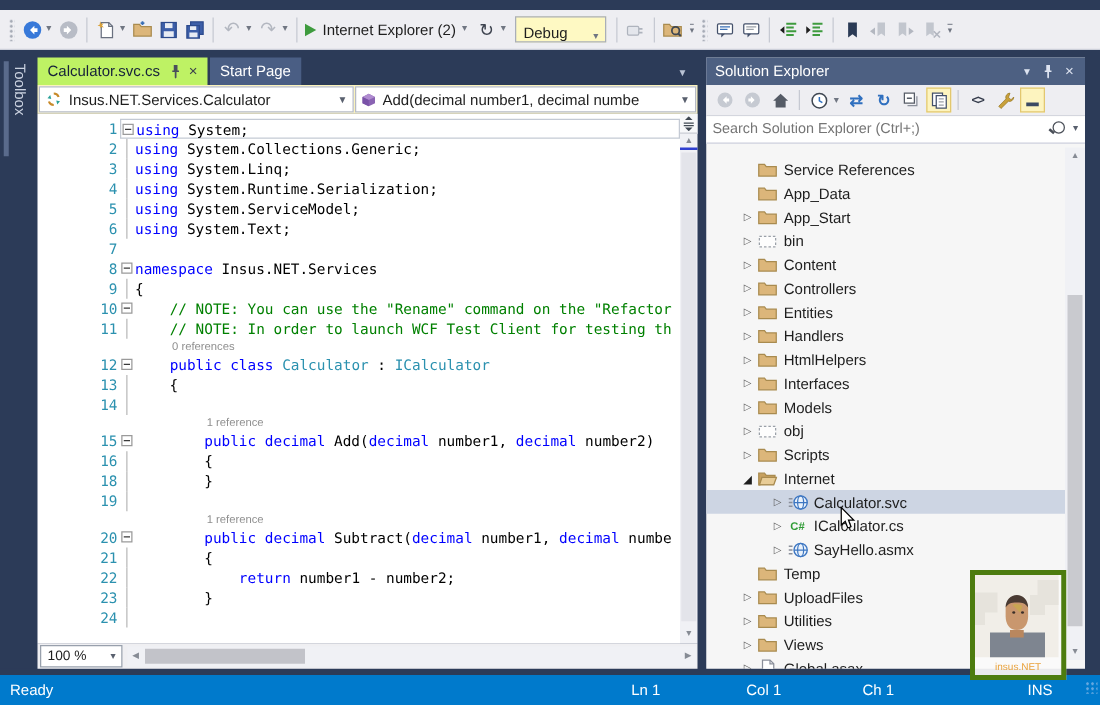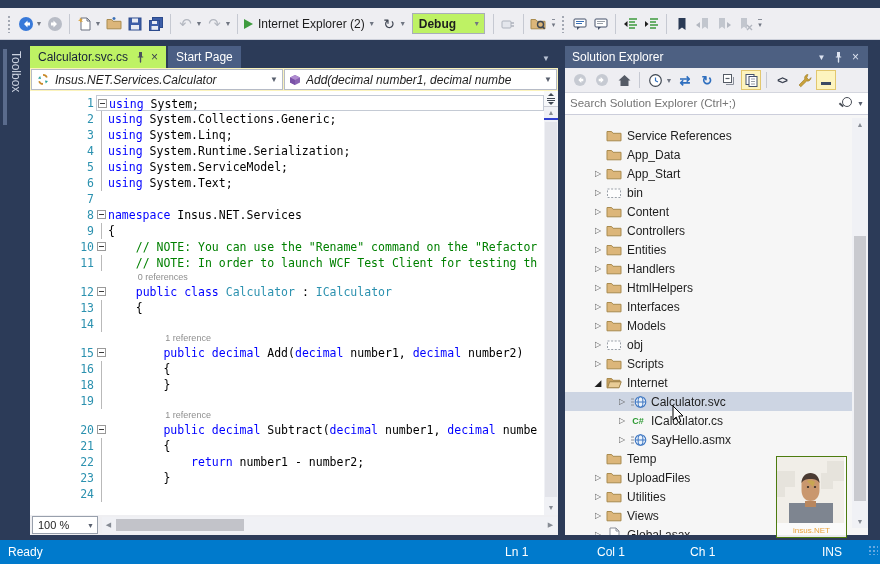--- a/index.html
+++ b/index.html
@@ -14,36 +14,36 @@
   .tbsep{width:1px;height:20px;background:#C6C9D2;margin:0 4px;}
   .tbicon{width:21px;height:22px;display:inline-flex;align-items:center;justify-content:center;position:relative;}
   .tbicon svg{display:block}
   .tbcaret{font-size:7px;color:#707682;margin:0 1px 0 -1px;width:8px;text-align:center;}
   .tboverflow{font-size:7px;color:#707682;margin:0 3px;border-top:1px solid #8A8F9A;line-height:8px;padding-top:1px;}
   .glyph{font-size:14px;line-height:14px;color:#3E4450;}
   .glyph.dis{color:#B3B7C0;}
   .runbtn{display:inline-flex;align-items:center;margin:0 2px;height:22px;}
   .runbtn .play{width:0;height:0;border-top:5px solid transparent;border-bottom:5px solid transparent;border-left:9px solid #3E9B3E;margin-right:5px;}
   .runbtn .runlabel{font-size:12px;color:#1E1E1E;margin-right:4px;}
-  .tbcombo{display:inline-flex;align-items:center;justify-content:space-between;background:#bef264;border:1px solid #A9AEB9;
-           height:19px;width:62px;margin:0 4px;padding:0 3px 0 6px;font-size:12px;font-weight:bold;}
+  .tbcombo{display:inline-flex;align-items:flex-end;justify-content:space-between;background:#fef9c3;border:1px solid #A9AEB9;
+           height:19px;width:62px;margin:0 4px;padding:0 3px 0 6px;font-size:12px;}
   
   #toolboxstrip{position:absolute;left:0;top:44px;width:30px;height:491px;background:#2C3B58;}
   #toolboxstrip .tb-scroll{position:absolute;left:3px;top:5px;width:4px;height:76px;background:#5A6B8C;}
   #toolboxstrip .tb-label{position:absolute;left:9px;top:7px;writing-mode:vertical-rl;font-size:12px;color:#CBD2E0;}
   
   #editorgroup{position:absolute;left:30px;top:46px;width:528px;height:489px;}
   #tabstrip{position:absolute;left:0;top:0;width:528px;height:22px;display:flex;}
   .tab{display:inline-flex;align-items:center;padding:0 8px;height:22px;font-size:12px;white-space:nowrap;}
   .tab.active{background:#bef264;color:#16213A;}
   .tab.inactive{background:#4A5E84;color:#FFFFFF;margin-left:2px;}
   .tab .pin{margin-left:8px;display:inline-flex;}
   .tab .closex{margin-left:6px;font-size:12px;color:#3A3F4C;line-height:10px;}
   #tablist-caret{position:absolute;right:8px;top:8px;font-size:8px;color:#B9C2D4;}
-  #navbar{position:absolute;left:0;top:22px;width:528px;height:23px;background:#FBF3BC;display:flex;box-sizing:border-box;padding:1px;font-style:italic;}
+  #navbar{position:absolute;left:0;top:22px;width:528px;height:23px;background:#FBF3BC;display:flex;box-sizing:border-box;padding:1px;}
   .navcombo{background:#fff;border:1px solid #B6BBC6;height:19px;display:flex;align-items:center;padding:0 4px;box-sizing:content-box;}
   .navcombo .nclabel{flex:1;font-size:12px;color:#1E1E1E;white-space:nowrap;overflow:hidden;}
   .navcombo .nccaret{font-size:8px;color:#59606E;margin-left:4px;}
   #navcombo-left{width:242px;margin-right:1px;}
   #navcombo-right{flex:1;}
   .ncicon{margin-right:5px;display:inline-flex;}
   
   #codearea{position:absolute;left:0;top:45px;width:514px;height:424px;background:#FFFFFF;overflow:hidden;}
   #codelines{position:absolute;left:0;top:4px;width:514px;}
   .crow{display:flex;height:16px;}
@@ -93,21 +93,21 @@
   .trow.selected{background:#CDD5E3;}
   .exp{width:14px;flex:none;text-align:center;font-size:8px;color:#5E5E5E;}
   .exp.expanded{color:#1E1E1E;font-size:9px;}
   .ticn{width:18px;flex:none;display:inline-flex;justify-content:center;margin-right:4px;}
   .tlabel{font-size:12px;color:#1E1E1E;}
   
   #sescroll{position:absolute;left:287px;top:72px;width:16px;height:410px;background:#F0F1F5;}
   #sethumb{position:absolute;left:2px;top:118px;width:12px;height:265px;background:#C9CACF;}
   
   #watermark{position:absolute;left:776px;top:456px;width:69px;height:80px;background:rgba(250,250,250,.92);
-             border:1px solid #4d7c0f;z-index:30;overflow:hidden;}
+             border:4px solid #4d7c0f;z-index:30;overflow:hidden;}
   #watermark .wlabel{position:absolute;left:0;right:0;bottom:2px;text-align:center;font-size:8px;color:#E9A23B;}
   
   #statusbar{position:absolute;left:0;top:540px;width:880px;height:24px;background:#007ACC;color:#FFFFFF;}
   #statusbar span{position:absolute;top:5px;font-size:12px;}
   #sb-ready{left:8px;}
   #sb-ln{left:505px;} #sb-col{left:597px;} #sb-ch{left:690px;} #sb-ins{left:822px;}
   #sb-grip{position:absolute;right:2px;bottom:2px;width:10px;height:10px;
            background-image:radial-gradient(#66A8E0 1px,transparent 1.2px);background-size:4px 4px;}
   
   #cursor{position:absolute;left:672px;top:405px;z-index:40;}

